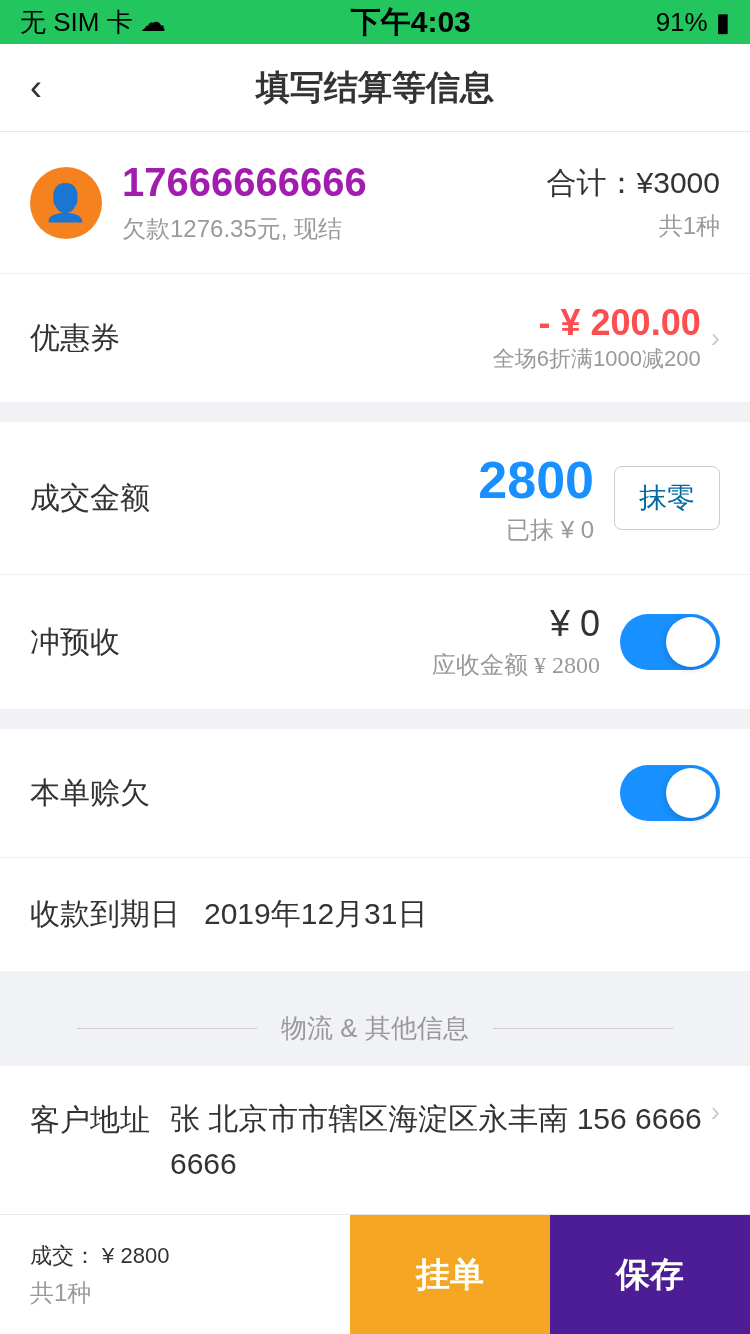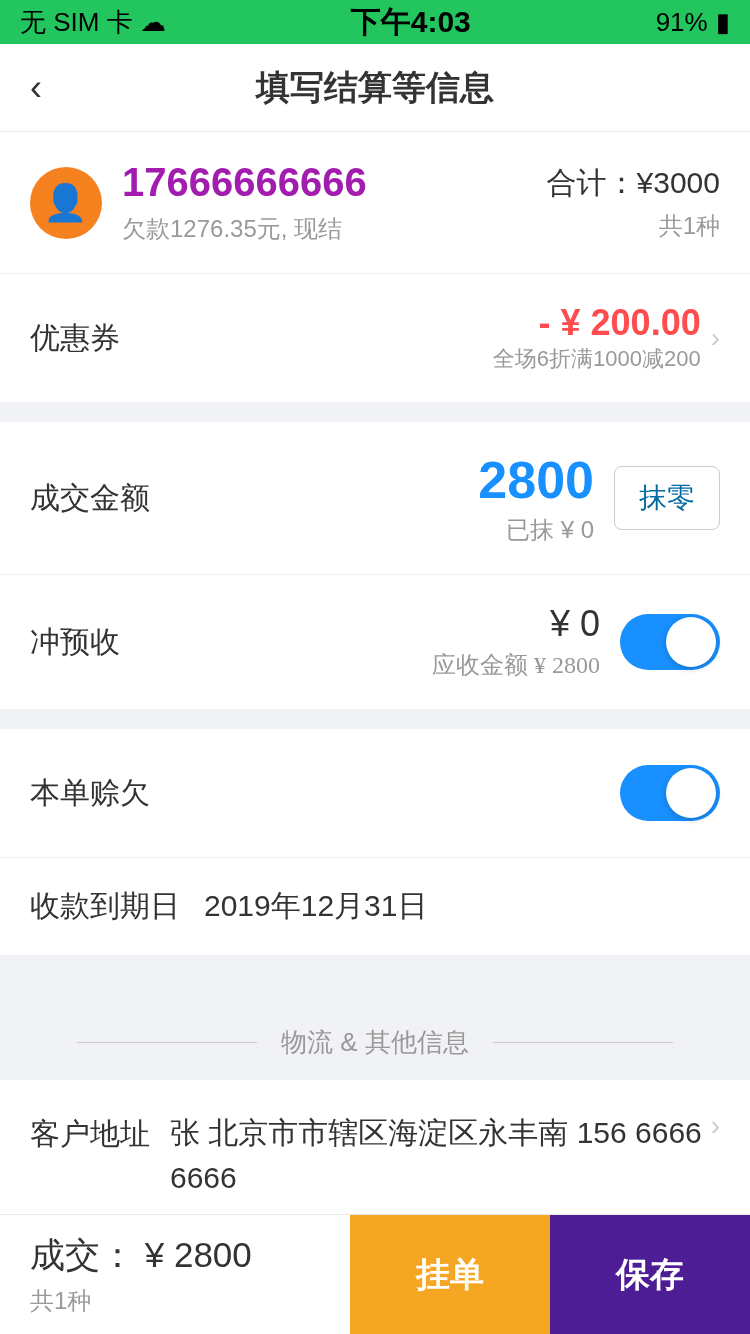--- a/index.html
+++ b/index.html
@@ -275,21 +275,21 @@
       justify-content: space-between;
     }
     .arrear-label {
       font-size: 30px;
       color: #333;
     }
 
     
     .duedate-row {
       background: #fff;
-      padding: 28px 30px;
+      padding: 36px 30px;
       display: flex;
       align-items: center;
       border-top: 1px solid #f0f0f0;
     }
     .duedate-label {
       font-size: 30px;
       color: #333;
       margin-right: 24px;
     }
     .duedate-value {
@@ -300,21 +300,20 @@
       background: #f0f2f5;
       padding: 20px 0;
       text-align: center;
       position: relative;
     }
     .logistics-header-inner {
       display: flex;
       align-items: center;
       justify-content: center;
       gap: 24px;
-      margin-top: 30px;
     }
     .logistics-line {
       flex: 1;
       height: 1px;
       background: #ccc;
       max-width: 180px;
     }
     .logistics-text {
       font-size: 26px;
       color: #999;
@@ -358,21 +357,21 @@
       background: #fff;
       display: flex;
       align-items: center;
       border-top: 1px solid #e8e8e8;
     }
     .footer-info {
       flex: 1;
       padding: 0 30px;
     }
     .footer-deal {
-      font-size: 35px;
+      font-size: 22px;
       color: #333;
     }
     .footer-count {
       font-size: 24px;
       color: #999;
       margin-top: 6px;
     }
     .footer-btn {
       height: 120px;
       width: 200px;

